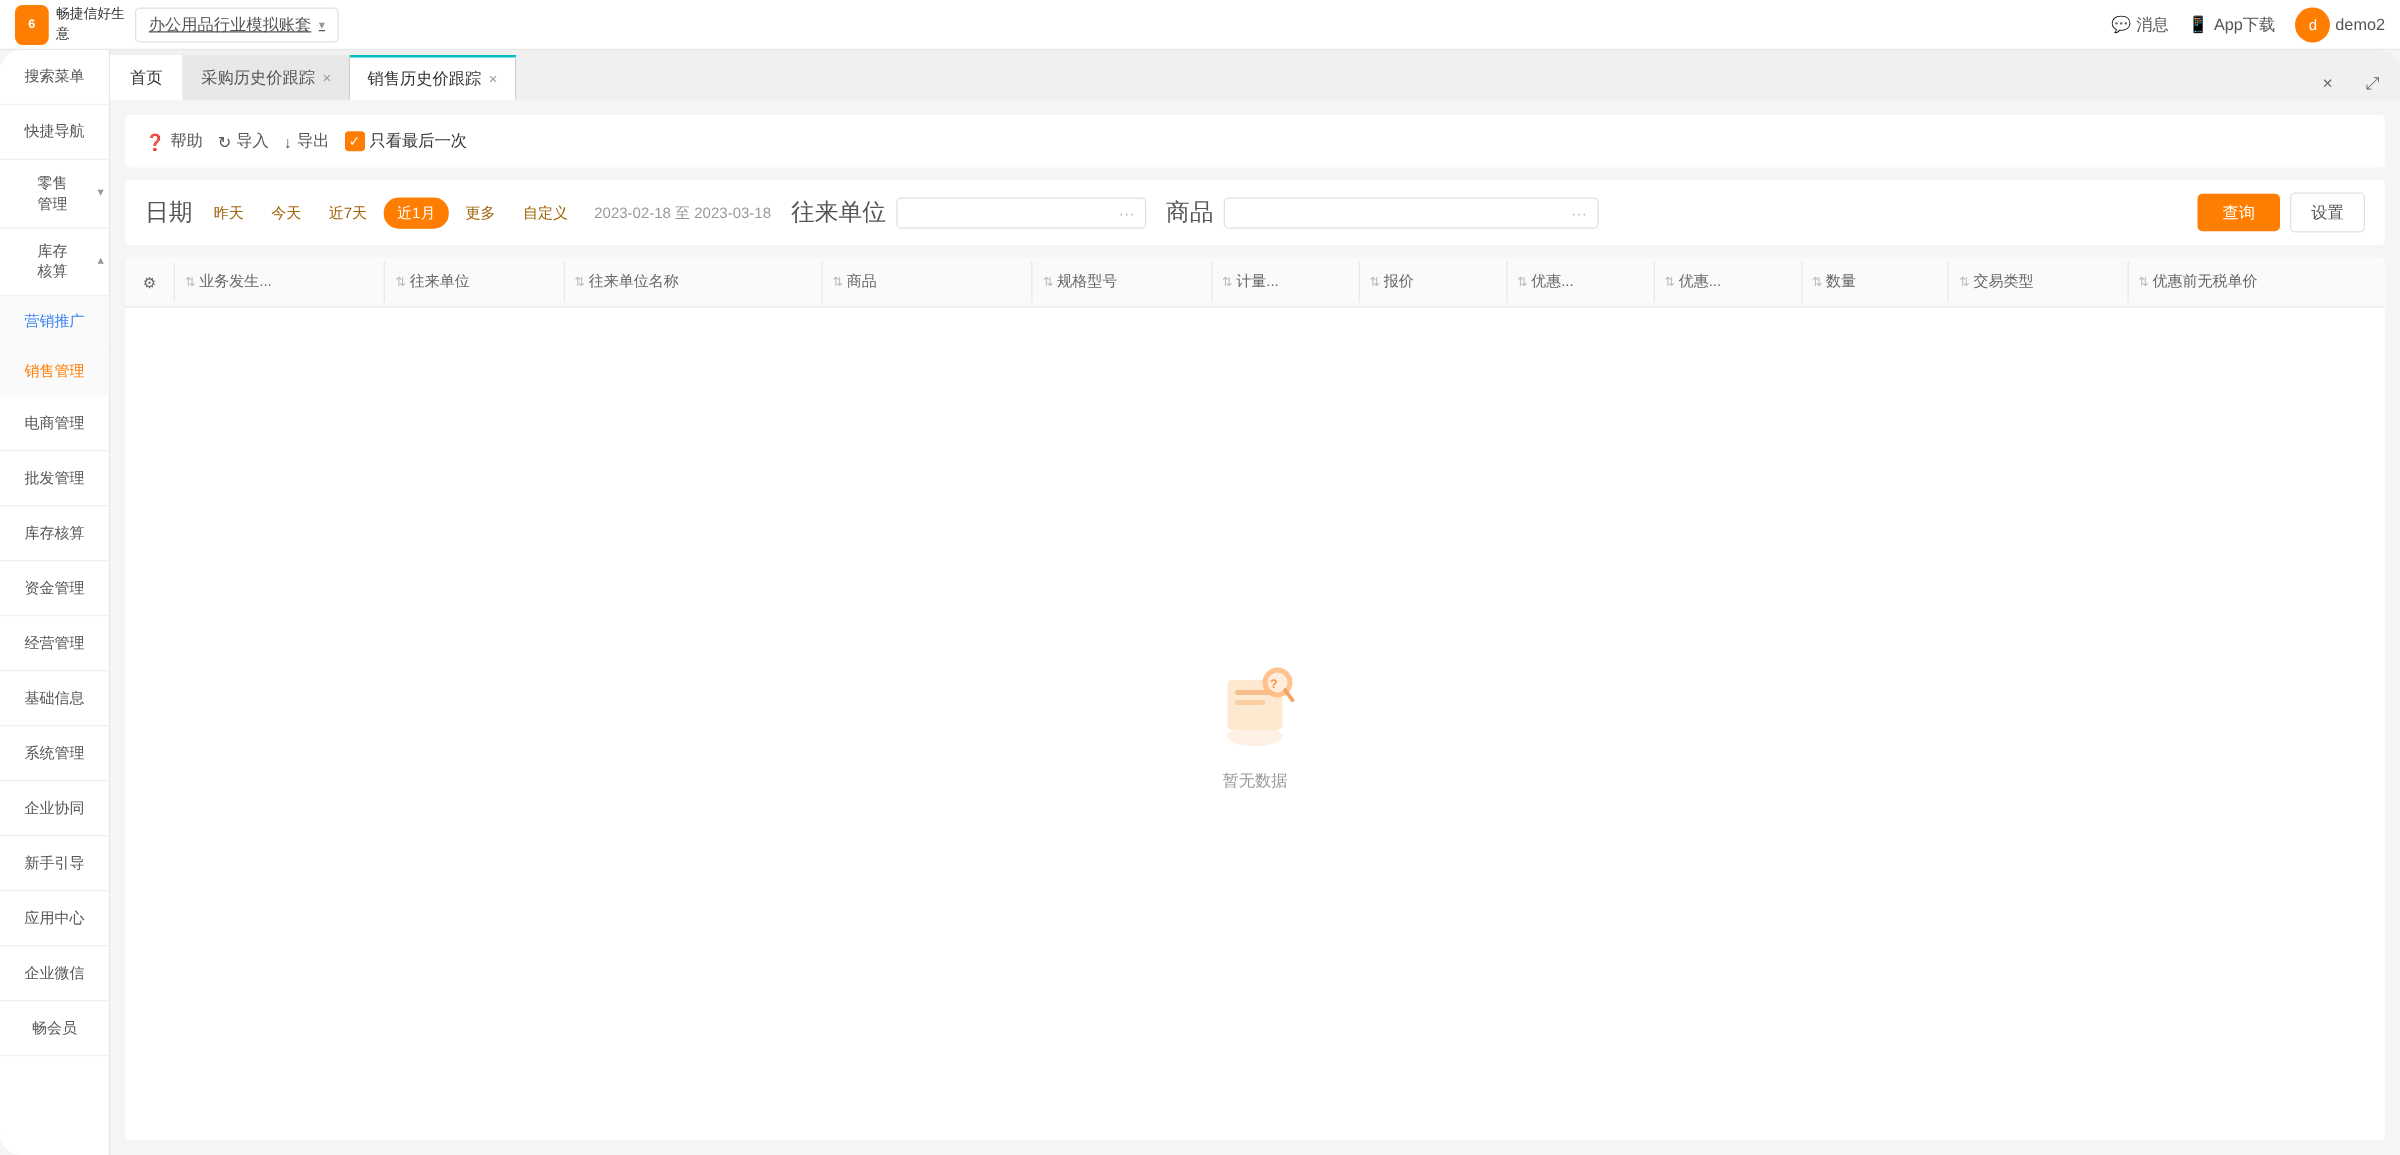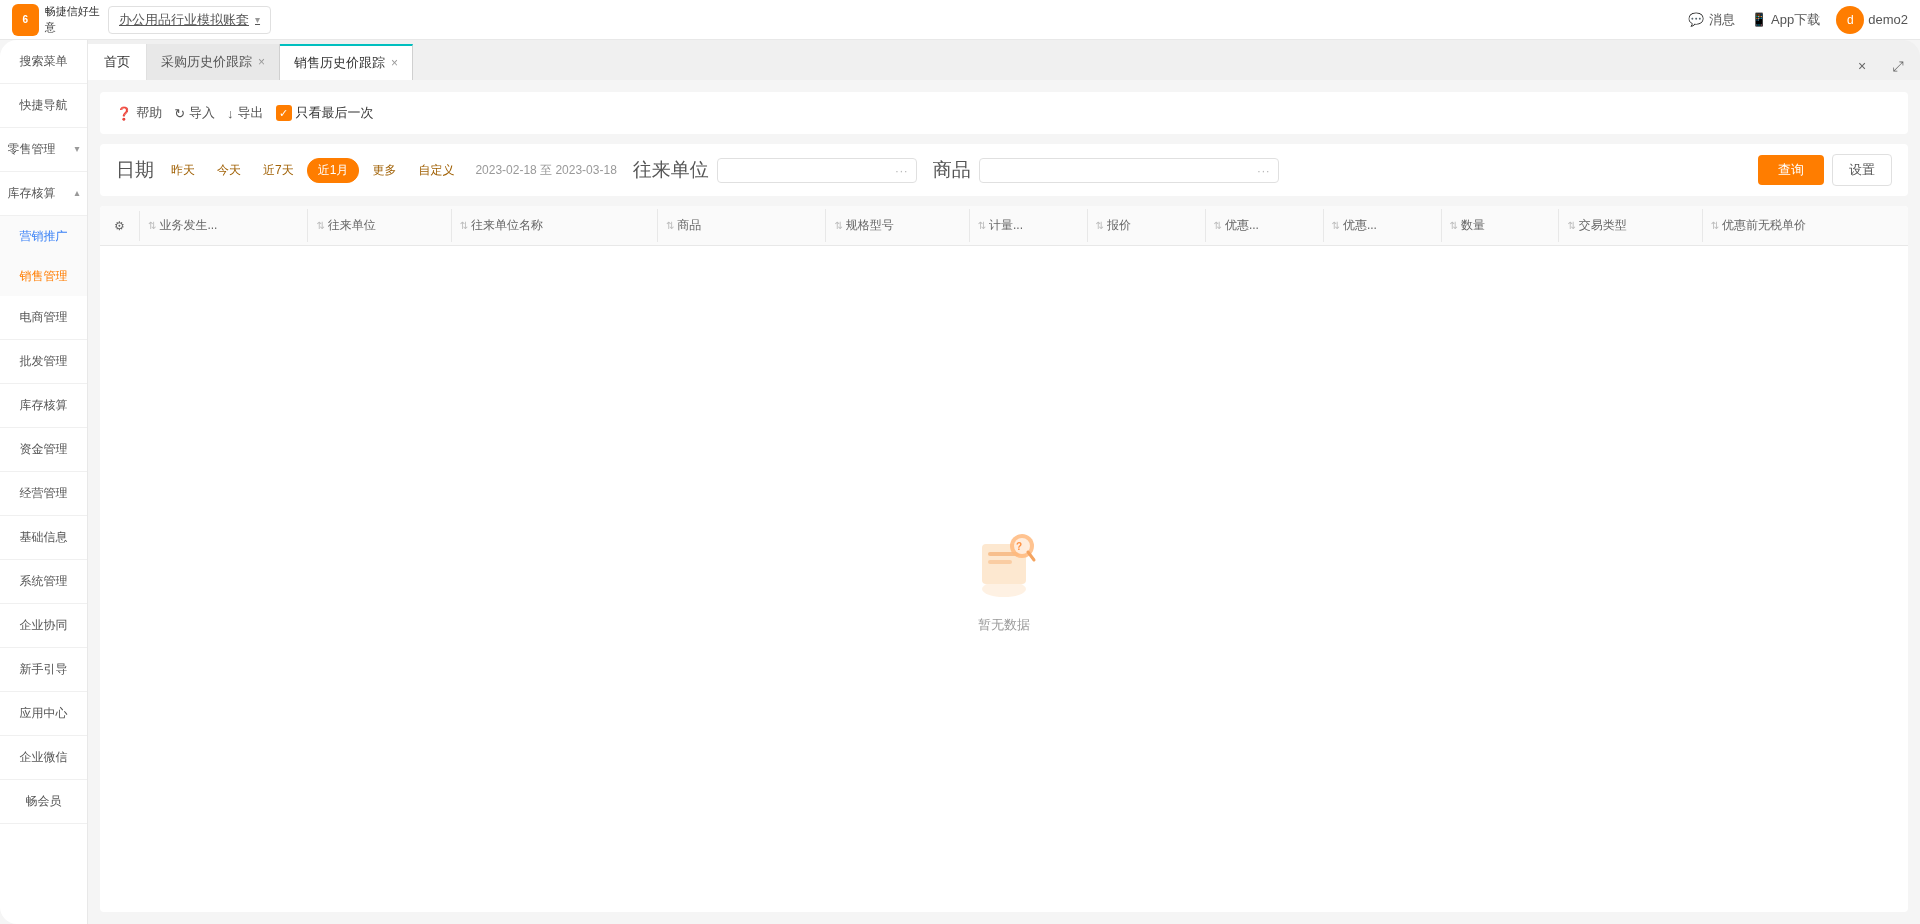--- a/index.html
+++ b/index.html
@@ -17,21 +17,21 @@
     .top-right-item { display: flex; align-items: center; gap: 4px; color: #555; font-size: 13px; cursor: pointer; }
     .avatar { width: 28px; height: 28px; border-radius: 50%; background: #ff7d00; display: flex; align-items: center; justify-content: center; color: #fff; font-size: 12px; }
 
     
     .main-layout { display: flex; flex: 1; overflow: hidden; border-radius: 17px; }
 
     
     .sidebar { width: 88px; background: #fff; border-right: 1px solid #e8e8e8; display: flex; flex-direction: column; flex-shrink: 0; overflow-y: auto; }
     .sidebar-item { display: flex; flex-direction: column; align-items: center; justify-content: center; padding: 10px 4px; cursor: pointer; font-size: 12px; color: #555; border-bottom: 1px solid #f0f0f0; min-height: 44px; text-align: center; line-height: 1.4; }
     .sidebar-item .arrow { font-size: 10px; color: #999; margin-left: 2px; }
-    .sidebar-section { display: flex; align-items: center; gap: 17px; }
+    .sidebar-section { display: flex; align-items: center; gap: 17px; margin-left: 21px; }
 
     
     .content-area { flex: 1; display: flex; flex-direction: column; overflow: hidden; }
 
     
     .tab-bar { height: 40px; background: #f0f0f0; display: flex; align-items: flex-end; padding: 0 0; flex-shrink: 0; }
     .tab-home { height: 36px; padding: 0 16px; background: #fff; border-right: 1px solid #e0e0e0; display: flex; align-items: center; font-size: 13px; color: #333; cursor: pointer; }
     .tab { height: 36px; padding: 0 14px; background: #e8e8e8; border-right: 1px solid #d0d0d0; display: flex; align-items: center; font-size: 13px; color: #555; cursor: pointer; gap: 6px; }
     .tab.active { background: #fff; color: #333; border-top: 2px solid #00bfbf; }
     .tab-close { font-size: 12px; color: #999; cursor: pointer; }

